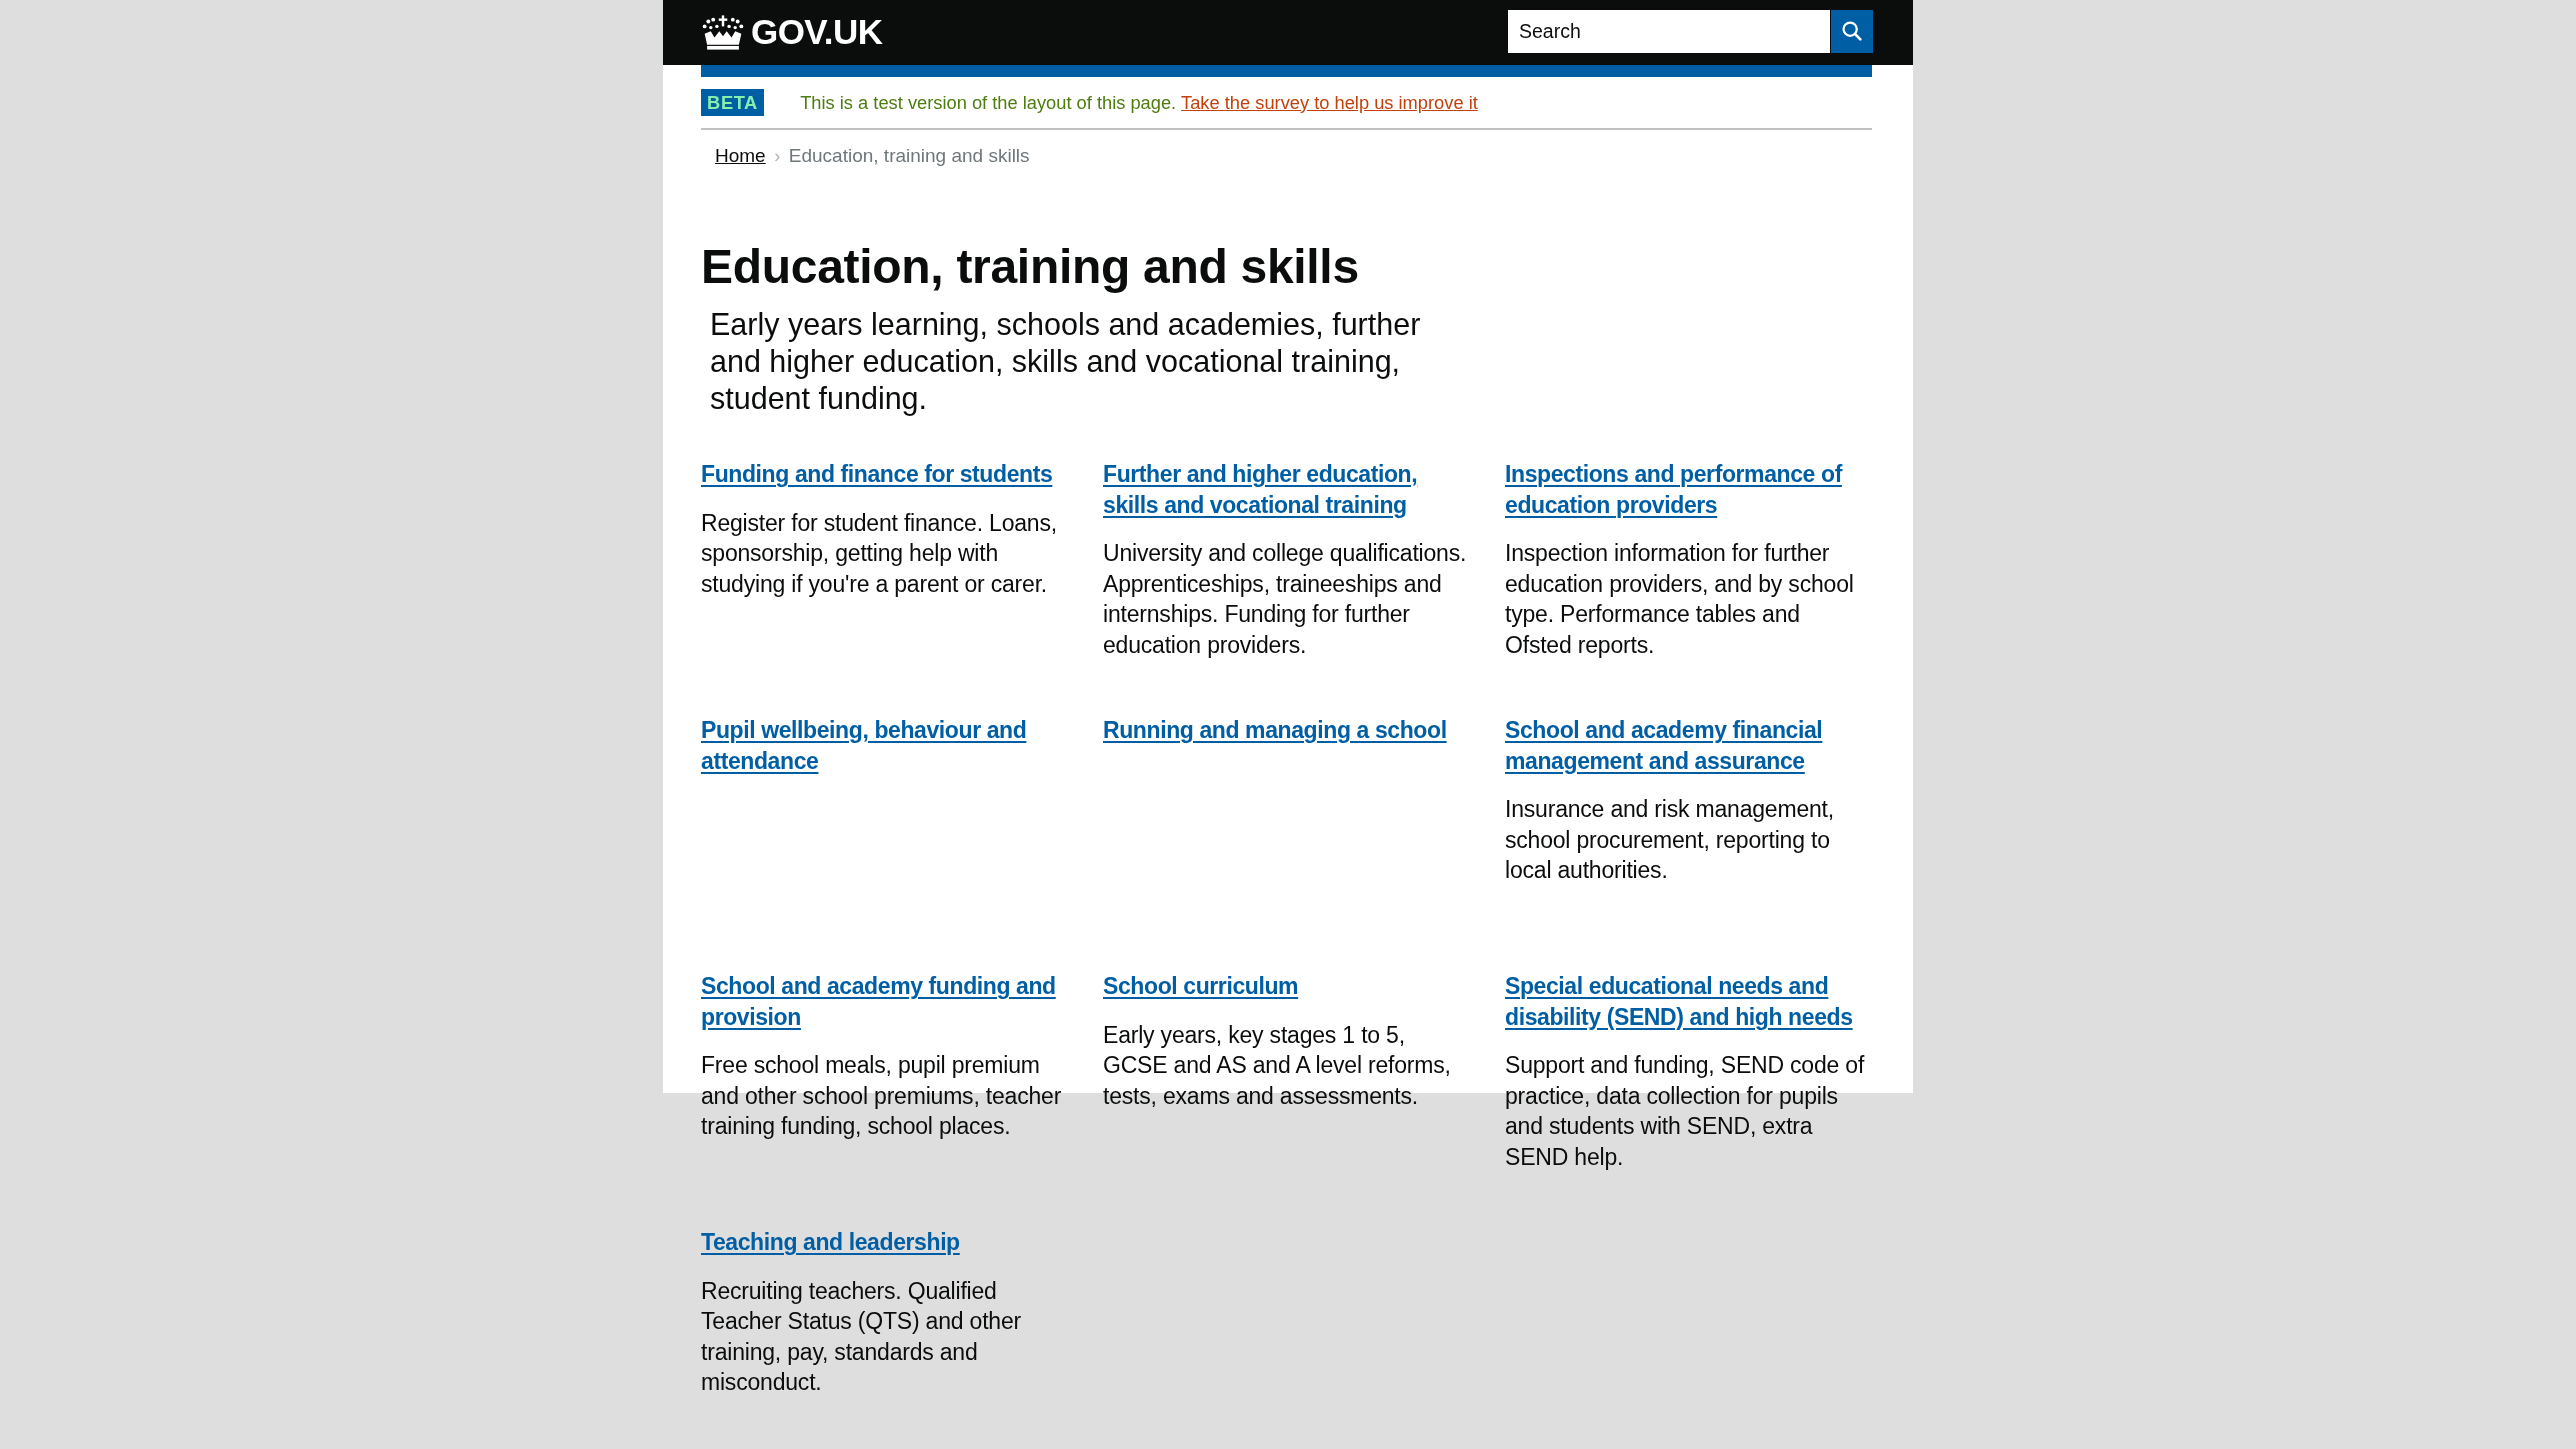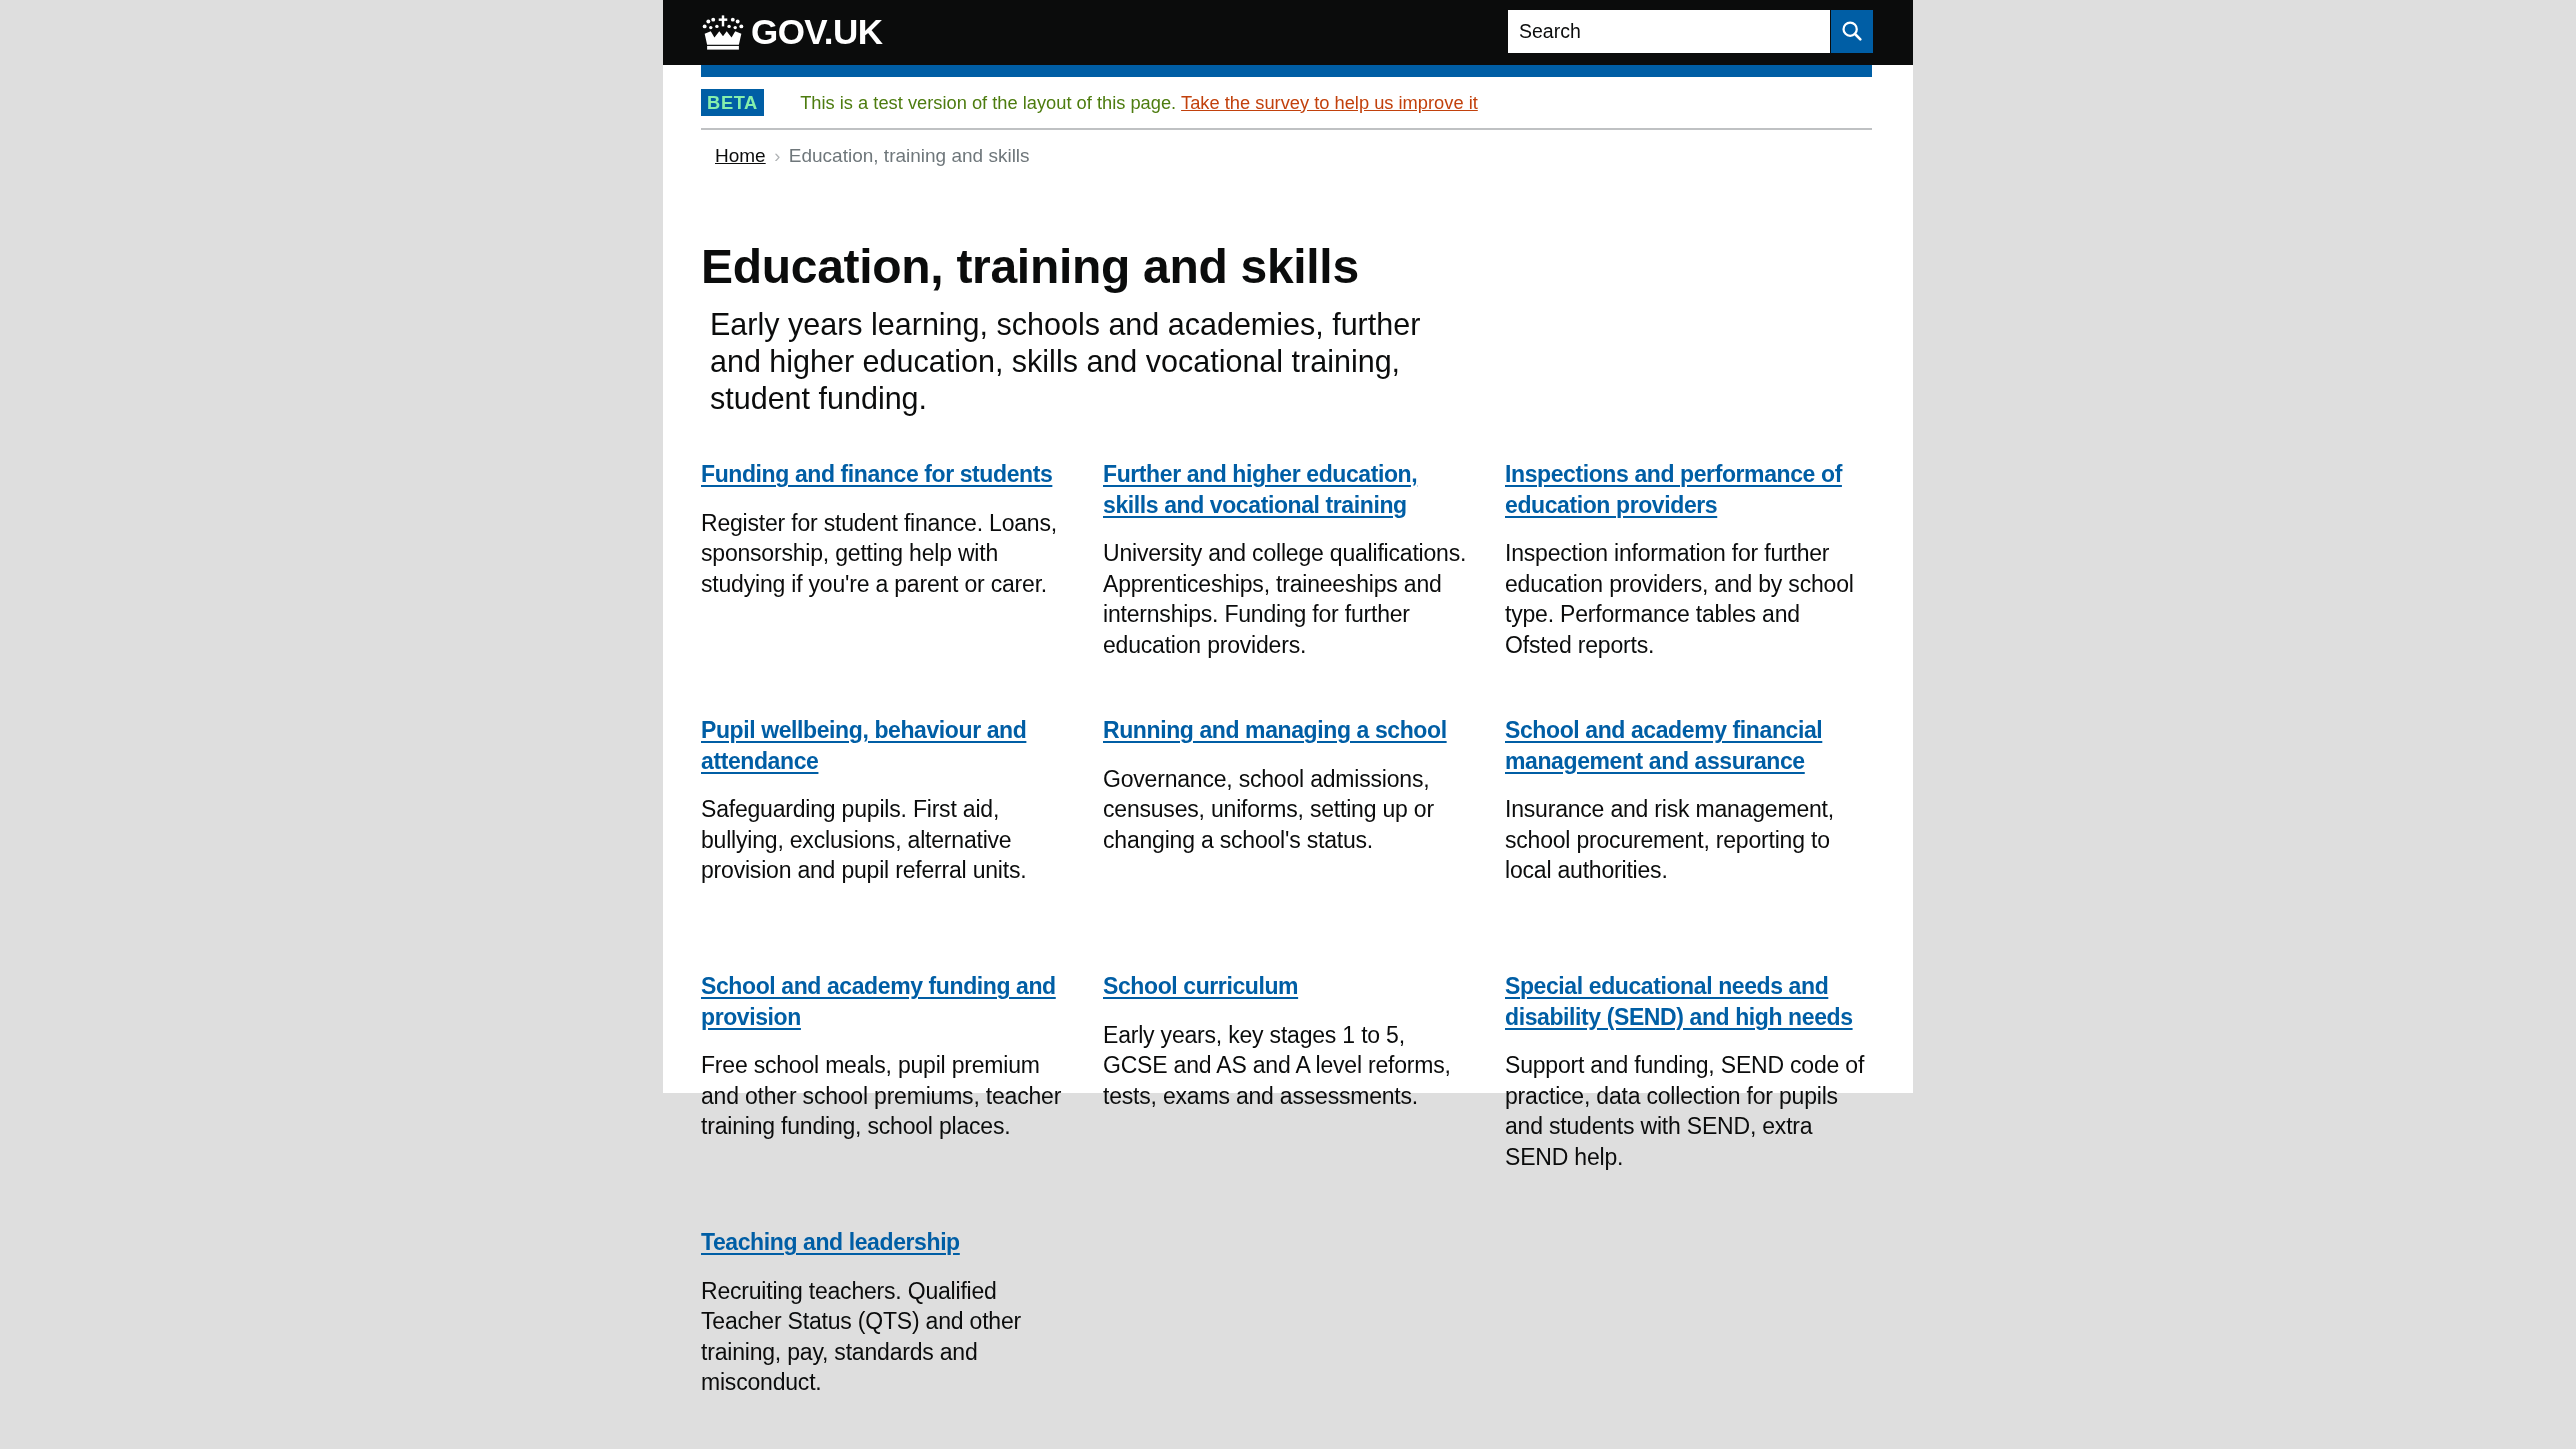--- a/index.html
+++ b/index.html
@@ -151,25 +151,23 @@
       <a class="card-link">Further and higher education, skills and vocational training</a>
       <p class="card-desc">University and college qualifications. Apprenticeships, traineeships and internships. Funding for further education providers.</p>
     </div>
 
     <div class="card">
       <a class="card-link">Inspections and performance of education providers</a>
       <p class="card-desc">Inspection information for further education providers, and by school type. Performance tables and Ofsted reports.</p>
     </div>
     <div class="card">
       <a class="card-link">Pupil wellbeing, behaviour and attendance</a>
-      <p class="card-desc">Safeguarding pupils. First aid, bullying, exclusions, alternative provision and pupil referral units.</p>
     </div>
     <div class="card">
       <a class="card-link">Running and managing a school</a>
-      <p class="card-desc">Governance, school admissions, censuses, uniforms, setting up or changing a school's status.</p>
     </div>
 
     <div class="card last-row">
       <a class="card-link">School and academy financial management and assurance</a>
       <p class="card-desc">Insurance and risk management, school procurement, reporting to local authorities.</p>
     </div>
     <div class="card last-row">
       <a class="card-link">School and academy funding and provision</a>
       <p class="card-desc">Free school meals, pupil premium and other school premiums, teacher training funding, school places.</p>
     </div>

